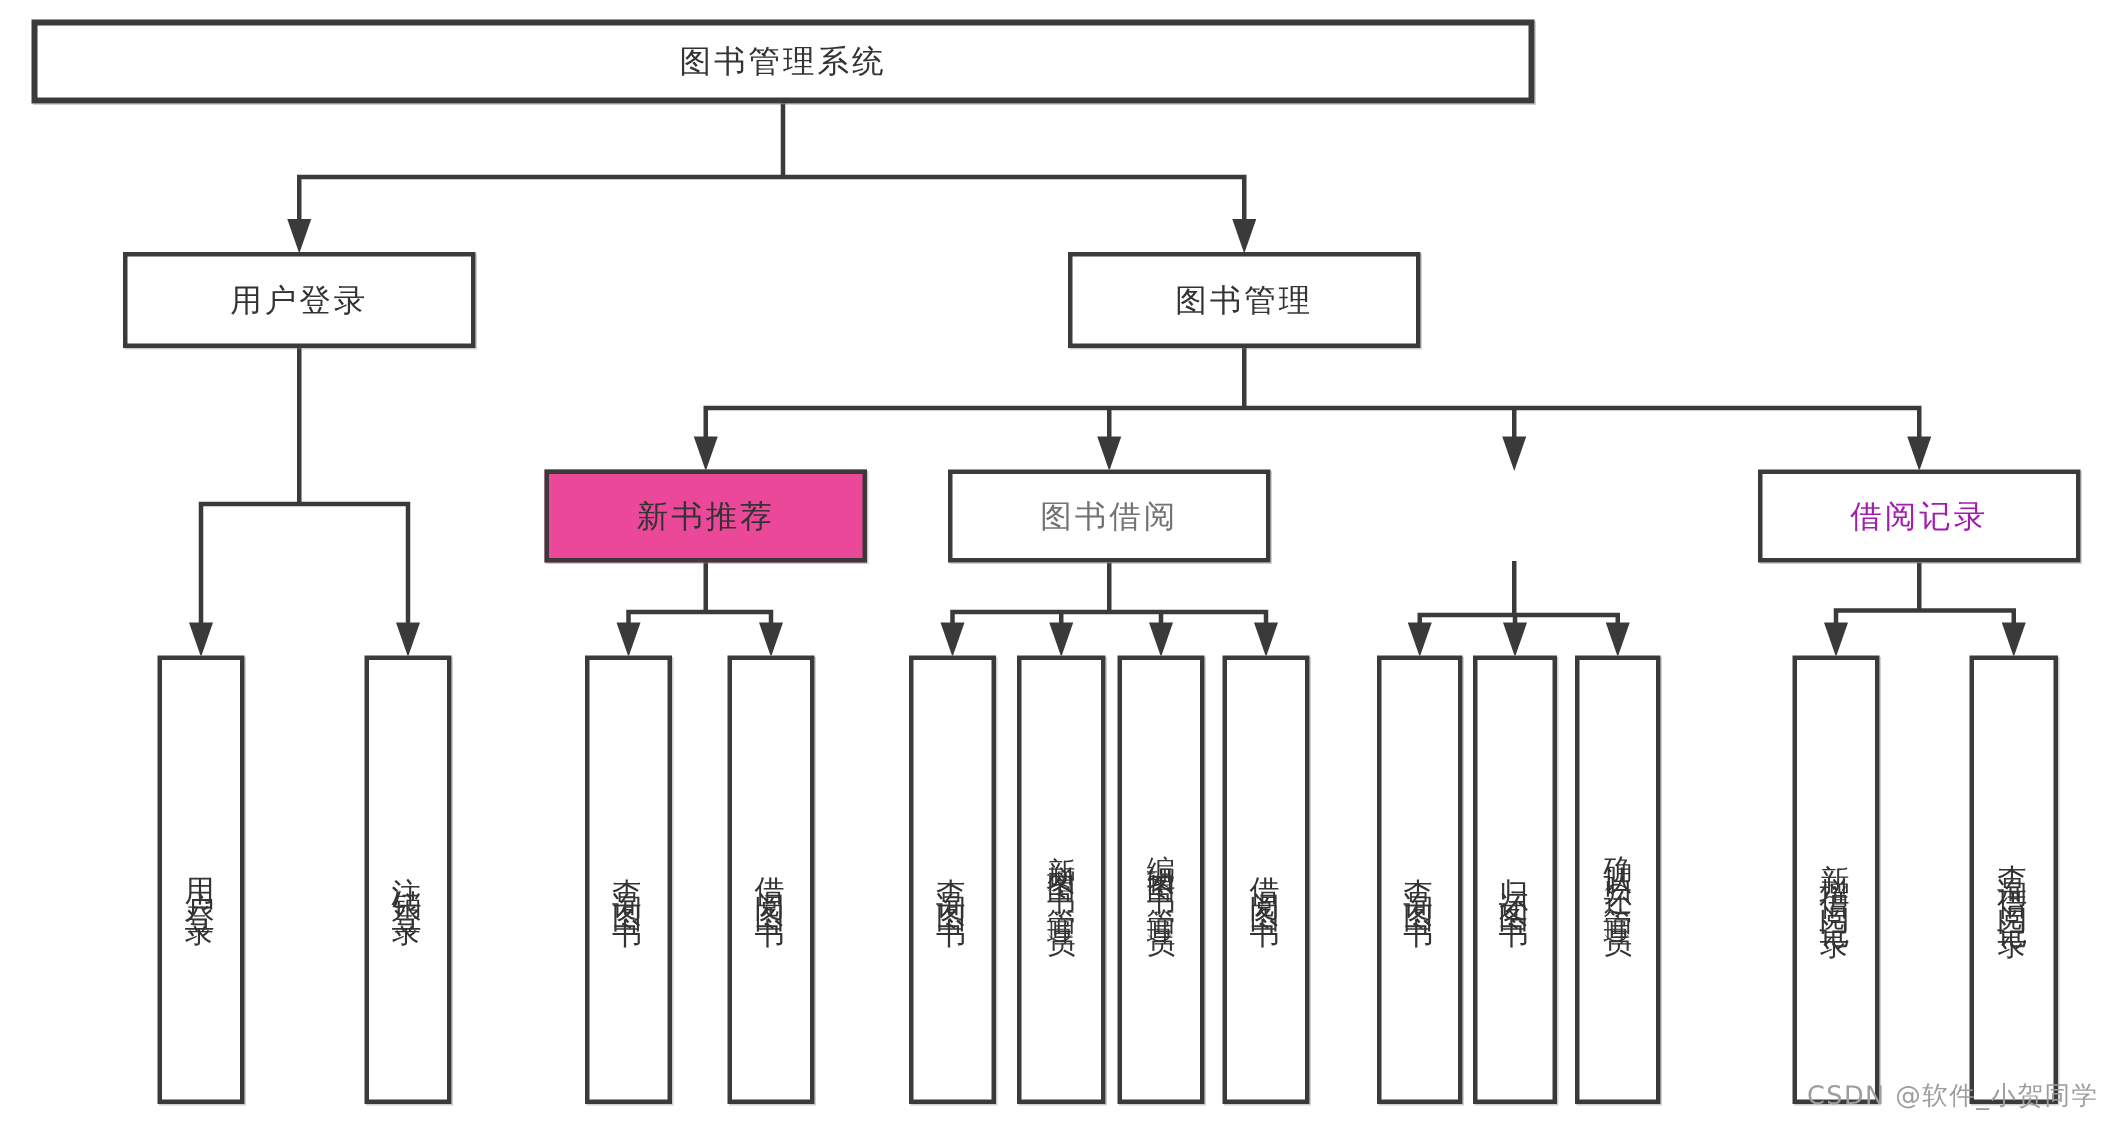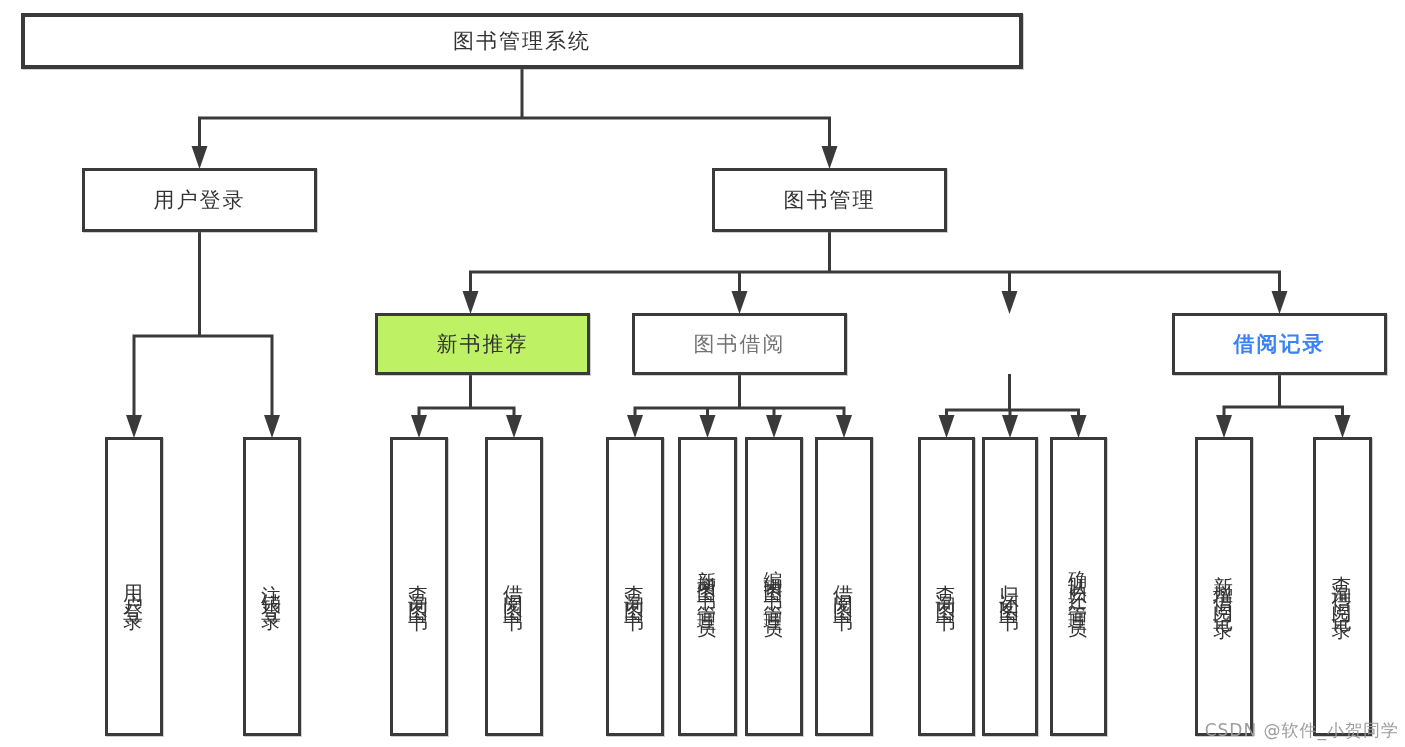--- a/index.html
+++ b/index.html
@@ -106,28 +106,28 @@
   <div id="nodes-layer">
       <div class="node horiz root" style="left: 21px; top: 13px; width: 1002px; height: 56px; border-color: rgb(58, 58, 58); background: rgb(255, 255, 255);">
         <span class="node-label" style="color: rgb(51, 51, 51);">图书管理系统</span>
       </div>
       <div class="node horiz" style="left: 82px; top: 168px; width: 235px; height: 64px; border-color: rgb(58, 58, 58); background: rgb(255, 255, 255);">
         <span class="node-label" style="color: rgb(51, 51, 51);">用户登录</span>
       </div>
       <div class="node horiz" style="left: 712px; top: 168px; width: 235px; height: 64px; border-color: rgb(58, 58, 58); background: rgb(255, 255, 255);">
         <span class="node-label" style="color: rgb(51, 51, 51);">图书管理</span>
       </div>
-      <div class="node horiz" style="left: 363px; top: 313px; width: 215px; height: 62px; border-color: rgb(58, 58, 58); background: #bef264; margin-left: 12px;">
+      <div class="node horiz" style="left: 363px; top: 313px; width: 215px; height: 62px; border-color: rgb(58, 58, 58); background: #ec4899;">
         <span class="node-label" style="color: rgb(51, 51, 51);">新书推荐</span>
       </div>
       <div class="node horiz" style="left: 632px; top: 313px; width: 215px; height: 62px; border-color: rgb(58, 58, 58); background: rgb(255, 255, 255);">
         <span class="node-label" style="color: #737373;">图书借阅</span>
       </div>
       <div class="node horiz" style="left: 1172px; top: 313px; width: 215px; height: 62px; border-color: rgb(58, 58, 58); background: rgb(255, 255, 255);">
-        <span class="node-label" style="color: #3b82f6; font-weight: bold;">借阅记录</span>
+        <span class="node-label" style="color: #a21caf;">借阅记录</span>
       </div>
       <div class="node vert" style="left: 105px; top: 437px; width: 58px; height: 299px; border-color: rgb(58, 58, 58); background: rgb(255, 255, 255);">
         <span class="node-label" style="color: rgb(51, 51, 51);">用户登录</span>
       </div>
       <div class="node vert" style="left: 243px; top: 437px; width: 58px; height: 299px; border-color: rgb(58, 58, 58); background: rgb(255, 255, 255);">
         <span class="node-label" style="color: rgb(51, 51, 51);">注销登录</span>
       </div>
       <div class="node vert" style="left: 390px; top: 437px; width: 58px; height: 299px; border-color: rgb(58, 58, 58); background: rgb(255, 255, 255);">
         <span class="node-label" style="color: rgb(51, 51, 51);">查询图书</span>
       </div>

